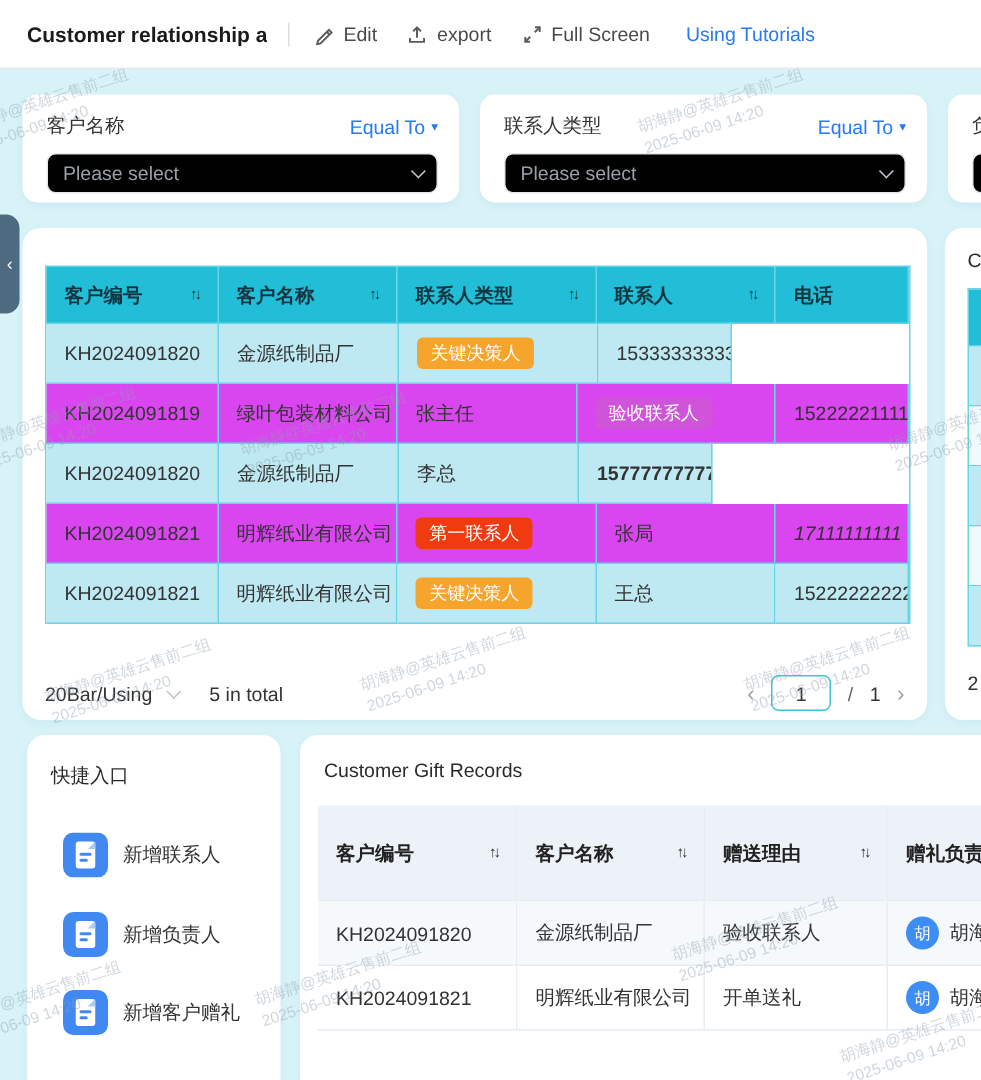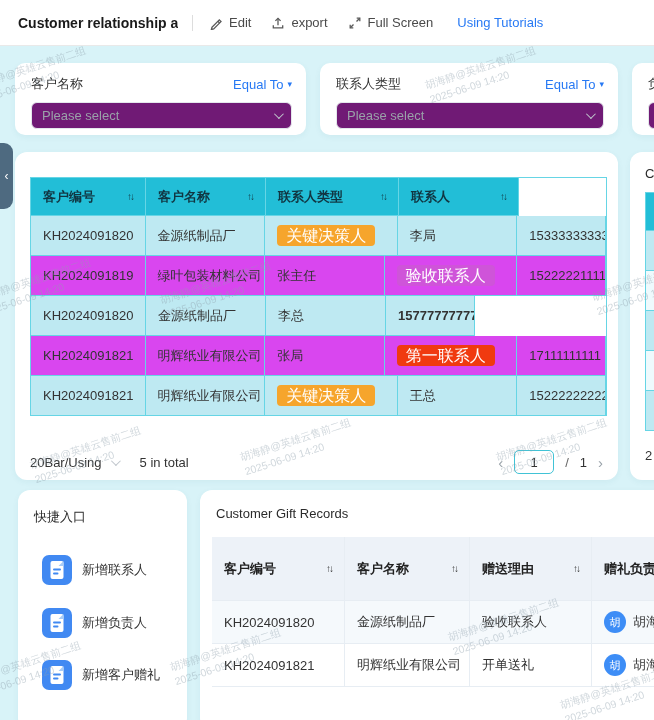--- a/index.html
+++ b/index.html
@@ -28,41 +28,41 @@
   
   .fcard { height:72px; top:63px; padding:12px 14px 0 16px; border-radius:10px; }
   .fcard-1 { left:15px;  width:291px; }
   .fcard-2 { left:320px; width:298px; }
   .fcard-3 { left:632px; width:290px; }
   .frow { display:flex; justify-content:space-between; align-items:center; }
   .flabel { font-size:13px; color:#333; font-weight:500; white-space:nowrap; }
   .fop { font-size:13px; color:#2779f4; cursor:pointer; white-space:nowrap; display:flex; align-items:center; gap:4px; }
   .fop .caret { font-size:9px; }
   .fselect { margin-top:9px; height:27px; border:1px solid #e4e7ec; border-radius:6px; display:flex;
-             align-items:center; justify-content:space-between; padding:0 10px; cursor:pointer; background:#701a75; }
+             align-items:center; justify-content:space-between; padding:0 10px; cursor:pointer; background:#000000; }
   .fselect .ph { font-size:13px; color:#9aa1a9; white-space:nowrap; }
   .chev { width:7px; height:7px; border-right:1.5px solid #bfc5cc; border-bottom:1.5px solid #bfc5cc;
           transform:rotate(45deg) translateY(-2px); flex:0 0 auto; }
 
   
   .contacts-card { left:15px; top:152px; width:603px; height:328px; padding:14px 15px 0 15px; }
   .card-title { font-size:13px; color:#2b2b2b; }
   .tbl { margin-top:11px; border:1px solid #66d5e5; border-bottom:none; width:577px; font-size:13px; }
   .trow { display:flex; }
   .tcell { border-right:1px solid #66d5e5; border-bottom:1px solid #66d5e5; display:flex; align-items:center;
            padding:0 12px; overflow:hidden; white-space:nowrap; }
   .tcell:last-child { border-right:none; }
   .tbl .trow > .tcell:last-child { border-right:1px solid #66d5e5; }
   .thead .tcell { height:38px; background:#22bed7; color:#113642; font-weight:bold;
                   justify-content:space-between; }
   .sort { font-size:10px; letter-spacing:-2px; color:#123a45; cursor:pointer; font-weight:normal; }
   .tr-data .tcell { height:40px; color:#333; }
   .tr-cyan .tcell { background:#bee9f2; }
   .tr-light .tcell { background:#d946ef; }
-  .badge { display:inline-block; padding:3px 9px; border-radius:4px; color:#fff; font-size:16px; line-height:15px; }
+  .badge { display:inline-block; padding:3px 9px; border-radius:4px; color:#fff; font-size:12px; line-height:15px; }
 
   
   .pager { position:absolute; left:15px; right:15px; top:296px; height:28px; display:flex; align-items:center;
            font-size:13px; color:#333; }
   .psize { display:flex; align-items:center; gap:9px; cursor:pointer; }
   .psize .chev { transform:rotate(45deg) translateY(-2px); }
   .ptotal { margin-left:22px; }
   .pright { margin-left:auto; display:flex; align-items:center; gap:11px; }
   .parrow { color:#9aa3aa; font-size:15px; cursor:pointer; line-height:1; }
   .pinput { width:40px; height:24px; border:1px solid #41c3d6; border-radius:5px; text-align:center;
@@ -197,53 +197,55 @@
             <span class="sort">↑↓</span>
           </div>
           <div class="tcell" style="width: 133px;">
             <span>联系人类型</span>
             <span class="sort">↑↓</span>
           </div>
           <div class="tcell" style="width: 120px;">
             <span>联系人</span>
             <span class="sort">↑↓</span>
           </div>
+          <div class="tcell" style="width: 89px;">
+            <span>电话</span>
+          </div>
         </div>
         <div class="trow tr-data tr-cyan">
           <div class="tcell" style="width: 115px;">KH2024091820</div>
           <div class="tcell" style="width: 120px;">金源纸制品厂</div>
           <div class="tcell" style="width: 133px;">
             <span class="badge" style="background: rgb(246, 165, 44);">关键决策人</span>
           </div>
-          <div class="tcell" style="width: 120px;">李局</div>
           <div class="tcell" style="width: 89px;">15333333333</div>
         </div>
         <div class="trow tr-data tr-light">
           <div class="tcell" style="width: 115px;">KH2024091819</div>
           <div class="tcell" style="width: 120px;">绿叶包装材料公司</div>
           <div class="tcell" style="width: 120px;">张主任</div>
           <div class="tcell" style="width: 133px;">
             <span class="badge" style="background: rgb(207, 84, 217);">验收联系人</span>
           </div>
           <div class="tcell" style="width: 89px;">15222221111</div>
         </div>
         <div class="trow tr-data tr-cyan">
           <div class="tcell" style="width: 115px;">KH2024091820</div>
           <div class="tcell" style="width: 120px;">金源纸制品厂</div>
           <div class="tcell" style="width: 120px;">李总</div>
           <div class="tcell" style="width: 89px; font-weight: bold;">15777777777</div>
         </div>
         <div class="trow tr-data tr-light">
           <div class="tcell" style="width: 115px;">KH2024091821</div>
           <div class="tcell" style="width: 120px;">明辉纸业有限公司</div>
-          <div class="tcell" style="width: 120px;">张局</div>
           <div class="tcell" style="width: 133px;">
             <span class="badge" style="background: rgb(240, 58, 16);">第一联系人</span>
           </div>
-          <div class="tcell" style="width: 89px;">17111111111</div>
+          <div class="tcell" style="width: 120px;">张局</div>
+          <div class="tcell" style="width: 89px; font-style: italic;">17111111111</div>
         </div>
         <div class="trow tr-data tr-cyan">
           <div class="tcell" style="width: 115px;">KH2024091821</div>
           <div class="tcell" style="width: 120px;">明辉纸业有限公司</div>
           <div class="tcell" style="width: 133px;">
             <span class="badge" style="background: rgb(246, 165, 44);">关键决策人</span>
           </div>
           <div class="tcell" style="width: 120px;">王总</div>
           <div class="tcell" style="width: 89px; text-align: center;">15222222222</div>
         </div>

